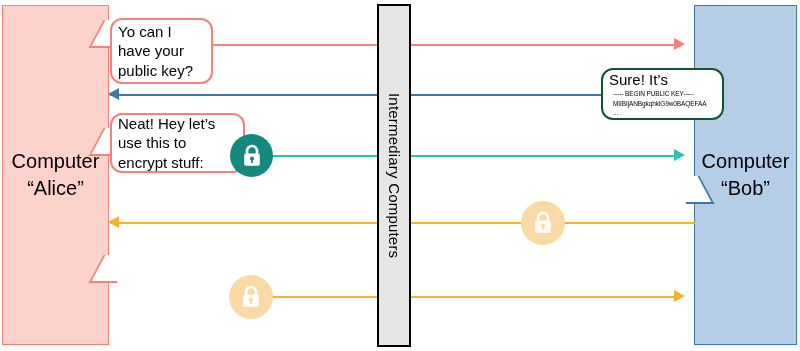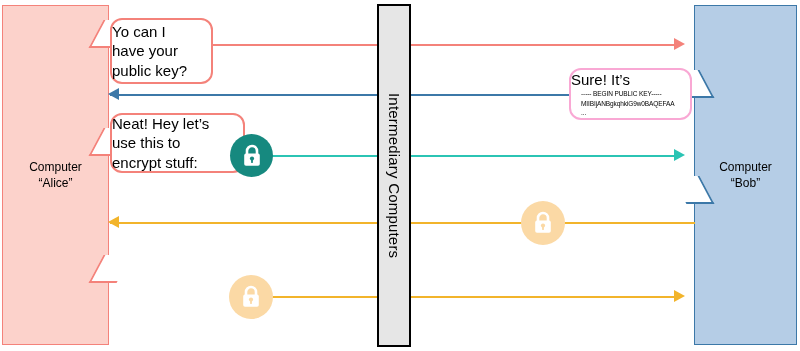--- a/index.html
+++ b/index.html
@@ -19,21 +19,21 @@
   }
 
   
   .endpoint {
     position: absolute;
     box-sizing: border-box;
     display: flex;
     align-items: center;
     justify-content: center;
     text-align: center;
-    font-size: 12px;
+    font-size: 20px;
     line-height: 1.35;
     color: #000000;
     white-space: pre-line;
   }
   #alice-box {
     left: 2px; top: 5px;
     width: 107px; height: 340px;
     background: #FCD2CB;
     border: 1.5px solid #F4827A;
   }
@@ -89,26 +89,26 @@
     position: absolute;
     box-sizing: border-box;
     background: #ffffff;
     border-radius: 12px;
     z-index: 5;
     display: flex;
     flex-direction: column;
     justify-content: center;
   }
   .bubble.pink  { border: 2px solid #F4827A; }
-  .bubble.blue  { border: 2px solid #f9a8d4; }
+  .bubble.blue  { border: 2px solid #14532d; margin-left: 32px; }
   .bubble .txt {
     font-size: 15px;
     line-height: 1.28;
     color: #000000;
-    padding: 0 0;
+    padding: 0 6px;
     white-space: pre-line;
   }
   .bubble .keytxt {
     font-size: 6.5px;
     line-height: 1.5;
     color: #000000;
     padding: 0 10px;
     white-space: pre-line;
     letter-spacing: -0.1px;
   }

